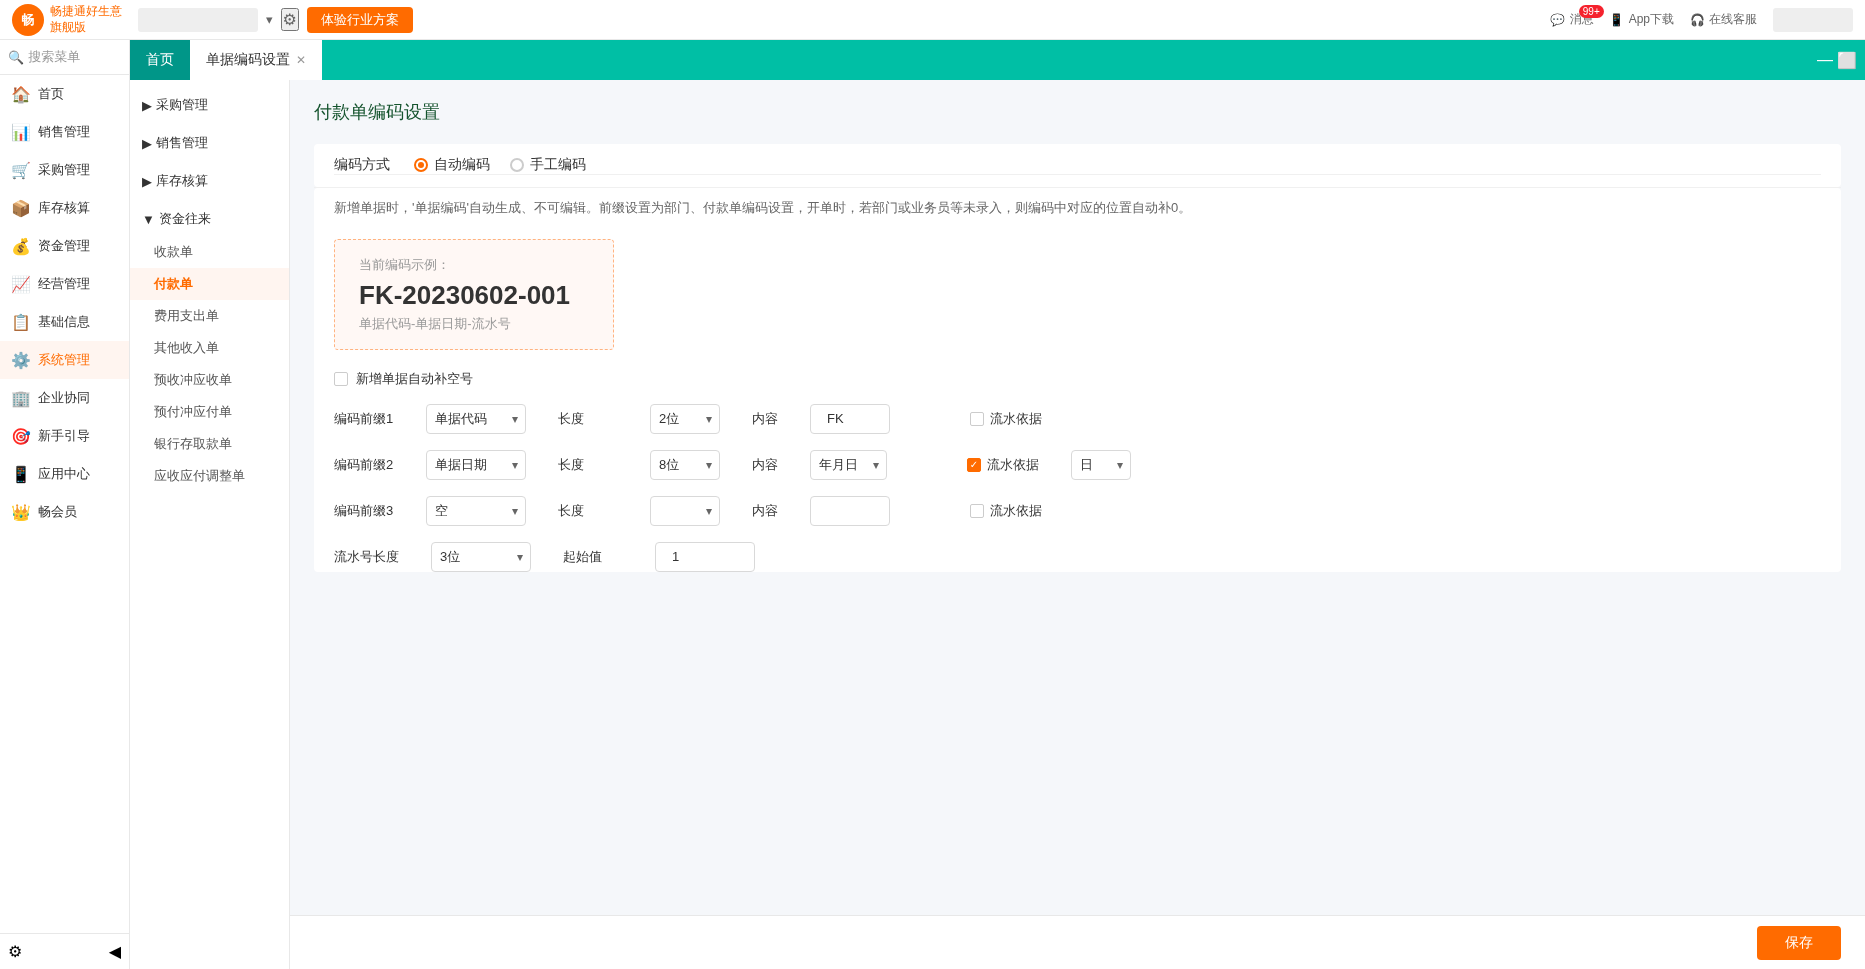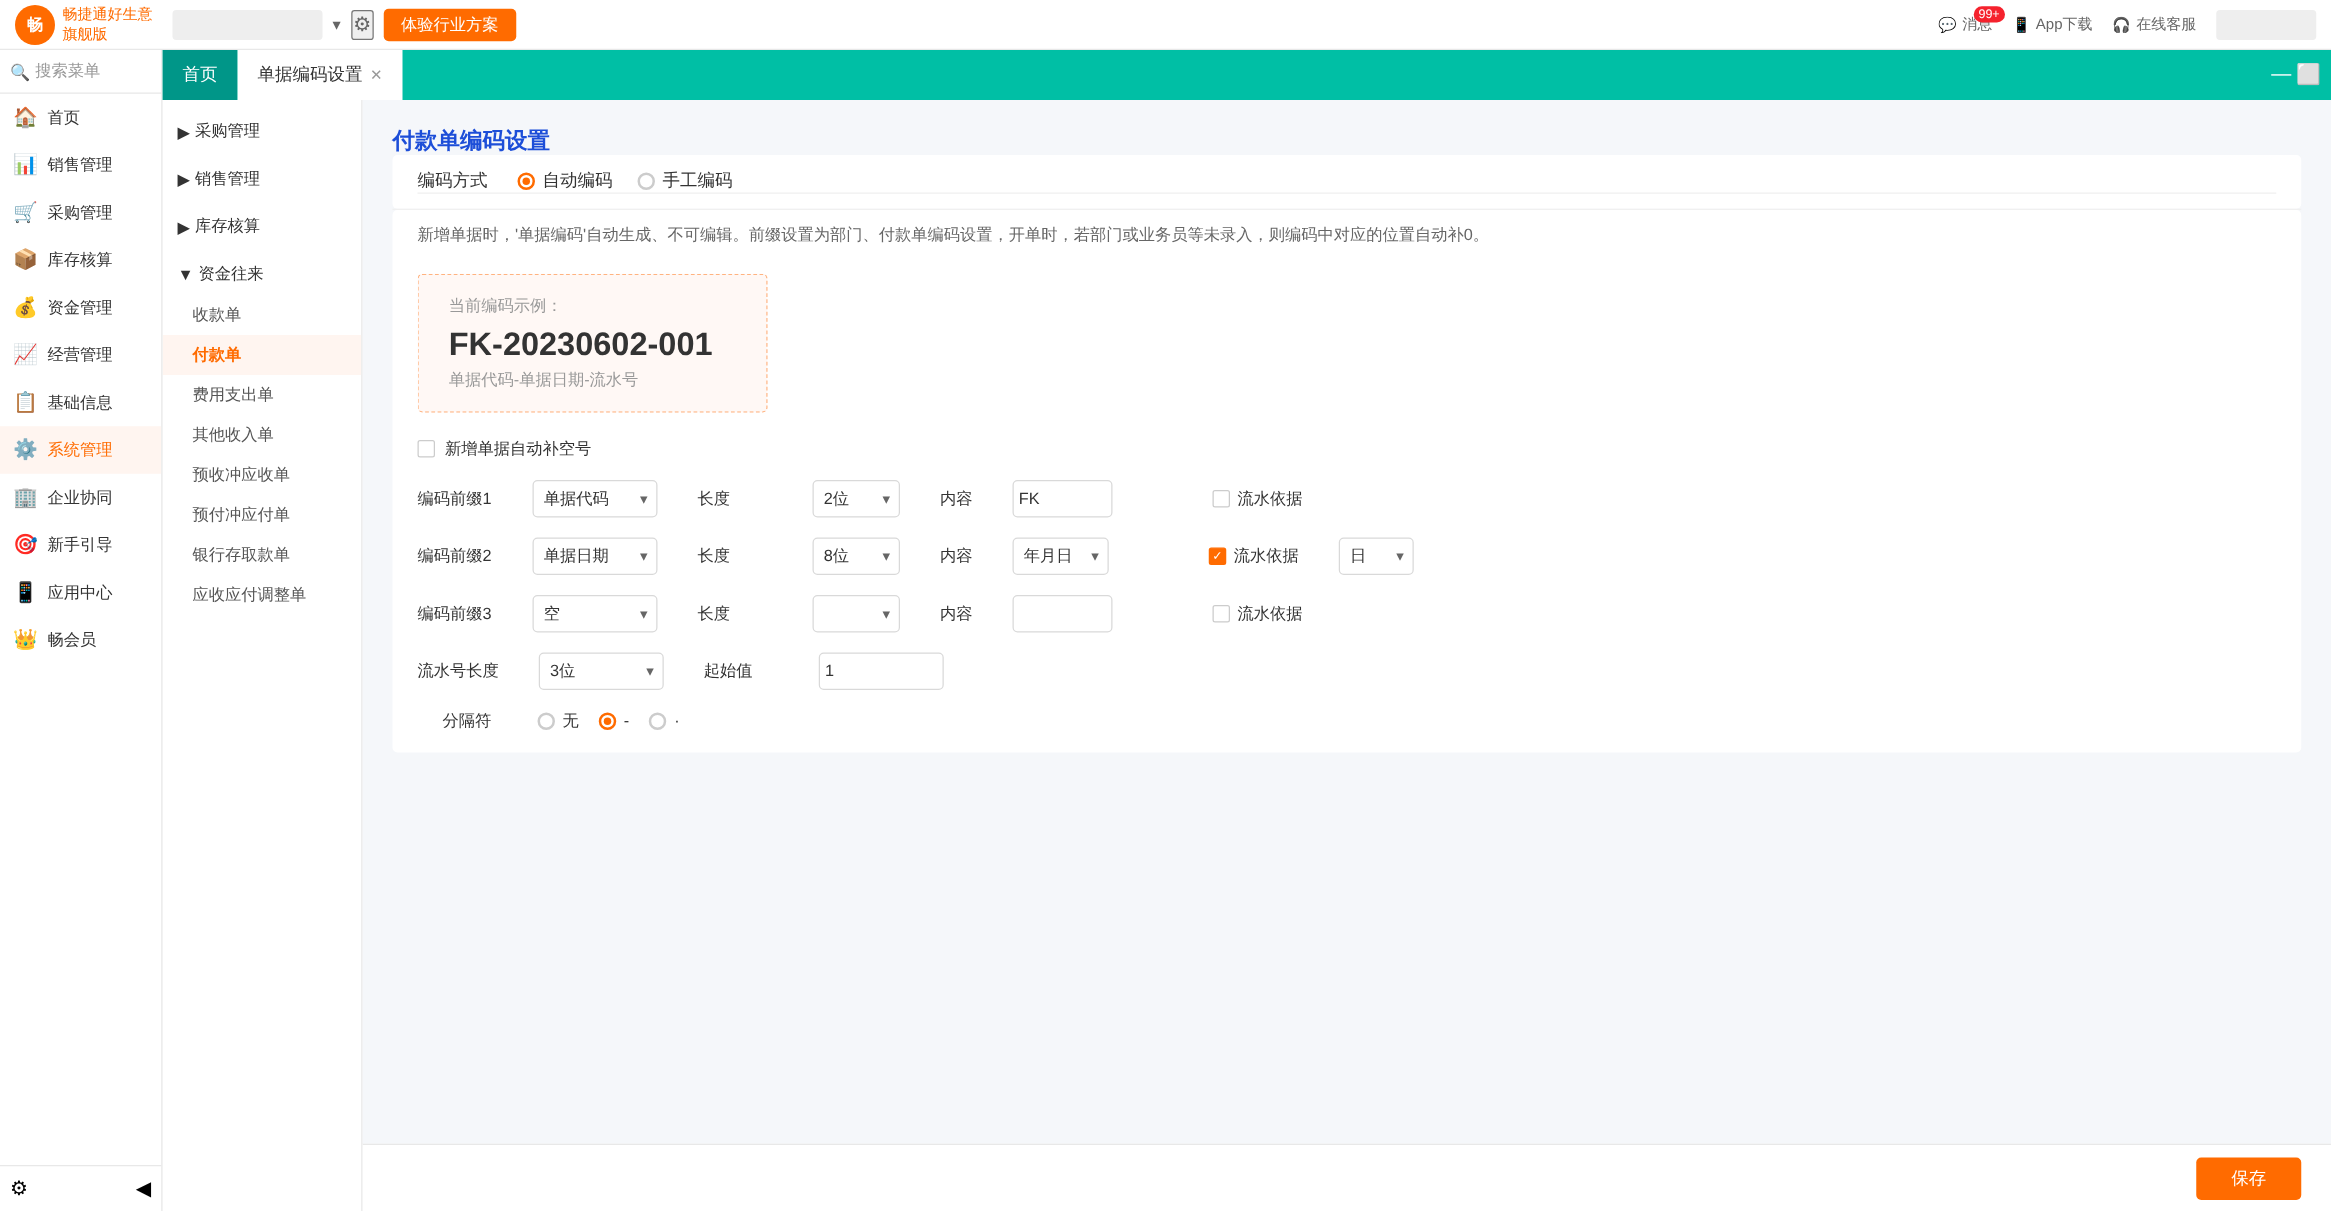--- a/index.html
+++ b/index.html
@@ -130,21 +130,21 @@
     }
     .sub-sidebar-item.active { background: #fff5f0; color: #ff6b00; font-weight: bold; }
 
     
     .main-content {
       flex: 1;
       padding: 20px 24px;
       overflow-y: auto;
       background: #f5f7fa;
     }
-    .page-title { font-size: 18px; font-weight: bold; color: #1d4ed8; }
+    .page-title { font-size: 18px; font-weight: normal; color: #14532d; margin-bottom: 20px; }
     .coding-method { display: flex; align-items: center; gap: 24px; padding: 10px 20px; background: #fff; border-bottom: 1px solid #f0f0f0; }
     .coding-method-label { font-size: 14px; color: #333; font-weight: 500; }
     .radio-group { display: flex; align-items: center; gap: 20px; }
     .radio-item { display: flex; align-items: center; gap: 6px; font-size: 14px; color: #333; cursor: pointer; }
     .radio-dot { width: 14px; height: 14px; border-radius: 50%; border: 2px solid #ff6b00; display: flex; align-items: center; justify-content: center; }
     .radio-dot.checked::after { content: ''; width: 6px; height: 6px; border-radius: 50%; background: #ff6b00; }
     .radio-dot.unchecked { border-color: #ccc; }
 
     
     .info-text { font-size: 13px; color: #666; padding: 10px 20px; line-height: 1.6; }
@@ -178,21 +178,21 @@
       font-size: 13px;
       color: #333;
       background: #fff;
       cursor: pointer;
       appearance: none;
       min-width: 100px;
       position: relative;
     }
     .select-wrapper { position: relative; display: inline-block; }
     .select-wrapper::after { content: '▾'; position: absolute; right: 8px; top: 50%; transform: translateY(-50%); pointer-events: none; color: #666; font-size: 12px; }
-    .form-input { height: 30px; border: 1px solid #d9d9d9; border-radius: 4px; padding: 0 4px; font-size: 13px; color: #333; min-width: 60px; }
+    .form-input { height: 30px; border: 1px solid #d9d9d9; border-radius: 4px; padding: 0 16px; font-size: 13px; color: #333; min-width: 60px; }
     .content-label { font-size: 13px; color: #333; }
     .checkbox-wrapper { display: flex; align-items: center; gap: 6px; font-size: 13px; color: #333; margin-left: 48px; }
     .checkbox-checked { width: 14px; height: 14px; background: #ff6b00; border: 1px solid #ff6b00; border-radius: 2px; display: flex; align-items: center; justify-content: center; color: #fff; font-size: 10px; }
     .checkbox-unchecked { width: 14px; height: 14px; border: 1px solid #ccc; border-radius: 2px; }
 
     
     .day-select { height: 30px; border: 1px solid #d9d9d9; border-radius: 4px; padding: 0 8px; font-size: 13px; min-width: 60px; }
 
     
     .separator-row { display: flex; align-items: center; gap: 16px; padding: 0 20px 16px 20px; font-size: 13px; color: #333; }
@@ -488,37 +488,20 @@
                   <select class="form-select">
                     <option>3位</option>
                     <option>4位</option>
                     <option>5位</option>
                   </select>
                 </div>
                 <span class="form-label">起始值</span>
                 <input type="text" class="form-input" value="1" style="width: 100px;">
               </div>
 
-              <div class="separator-row">
-                <span class="form-label">分隔符</span>
-                <div class="sep-options">
-                  <label class="sep-option">
-                    <div class="radio-dot unchecked"></div>
-                    <span>无</span>
-                  </label>
-                  <label class="sep-option">
-                    <div class="radio-dot checked"></div>
-                    <span>-</span>
-                  </label>
-                  <label class="sep-option">
-                    <div class="radio-dot unchecked"></div>
-                    <span>·</span>
-                  </label>
-                </div>
-              </div>
             </div>
           </div>
         </div>
 
         <div class="bottom-bar">
           <button class="btn-save">保存</button>
         </div>
       </div>
     </div>
   </div>

